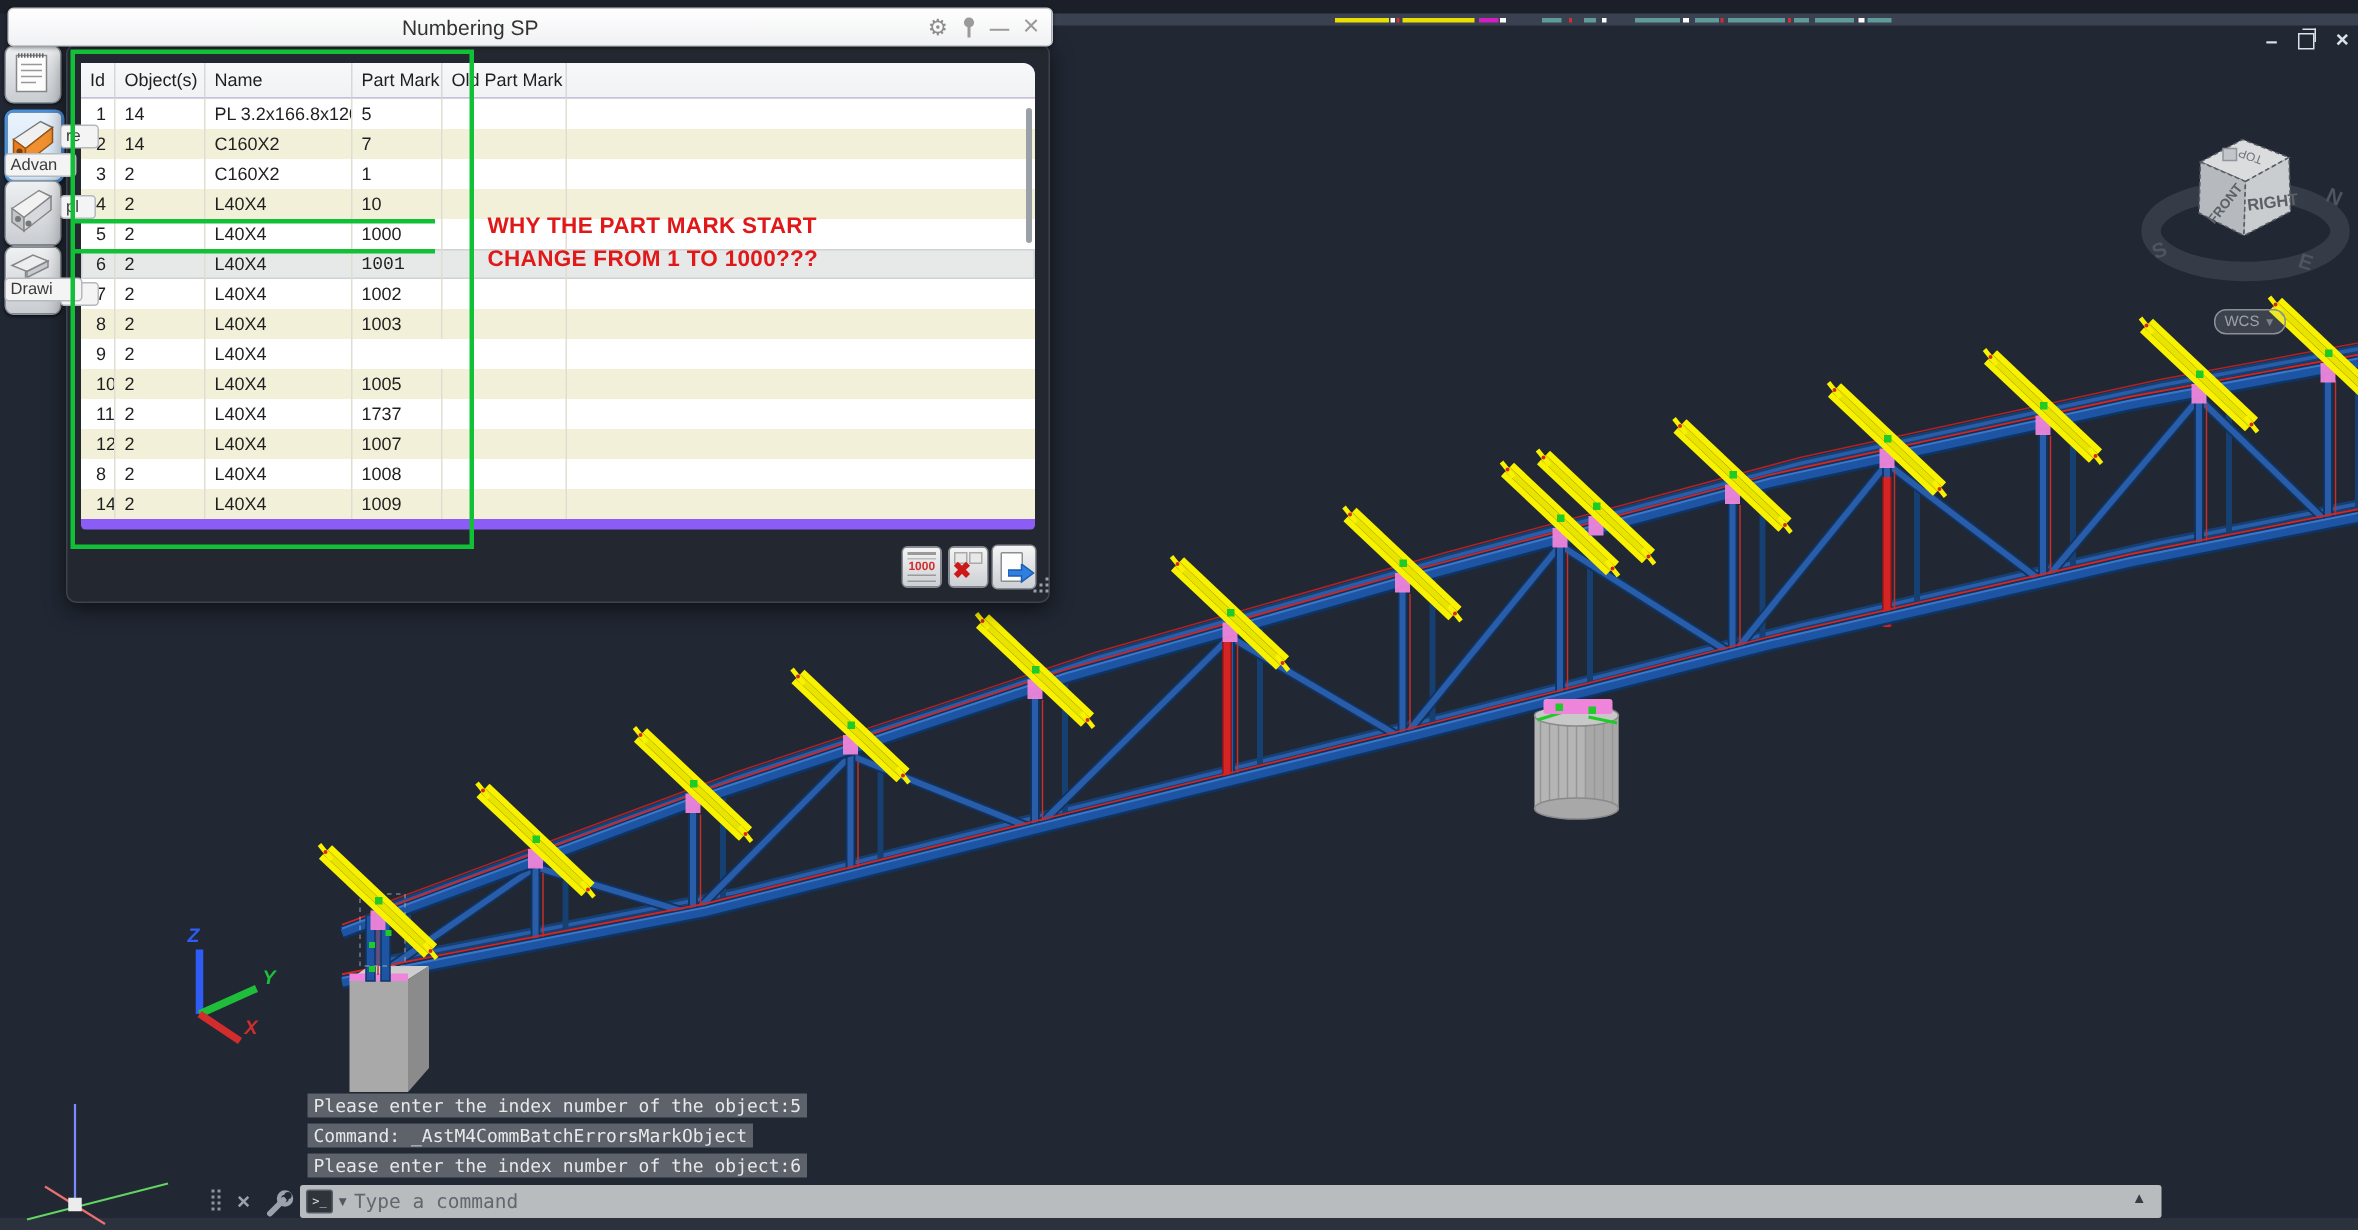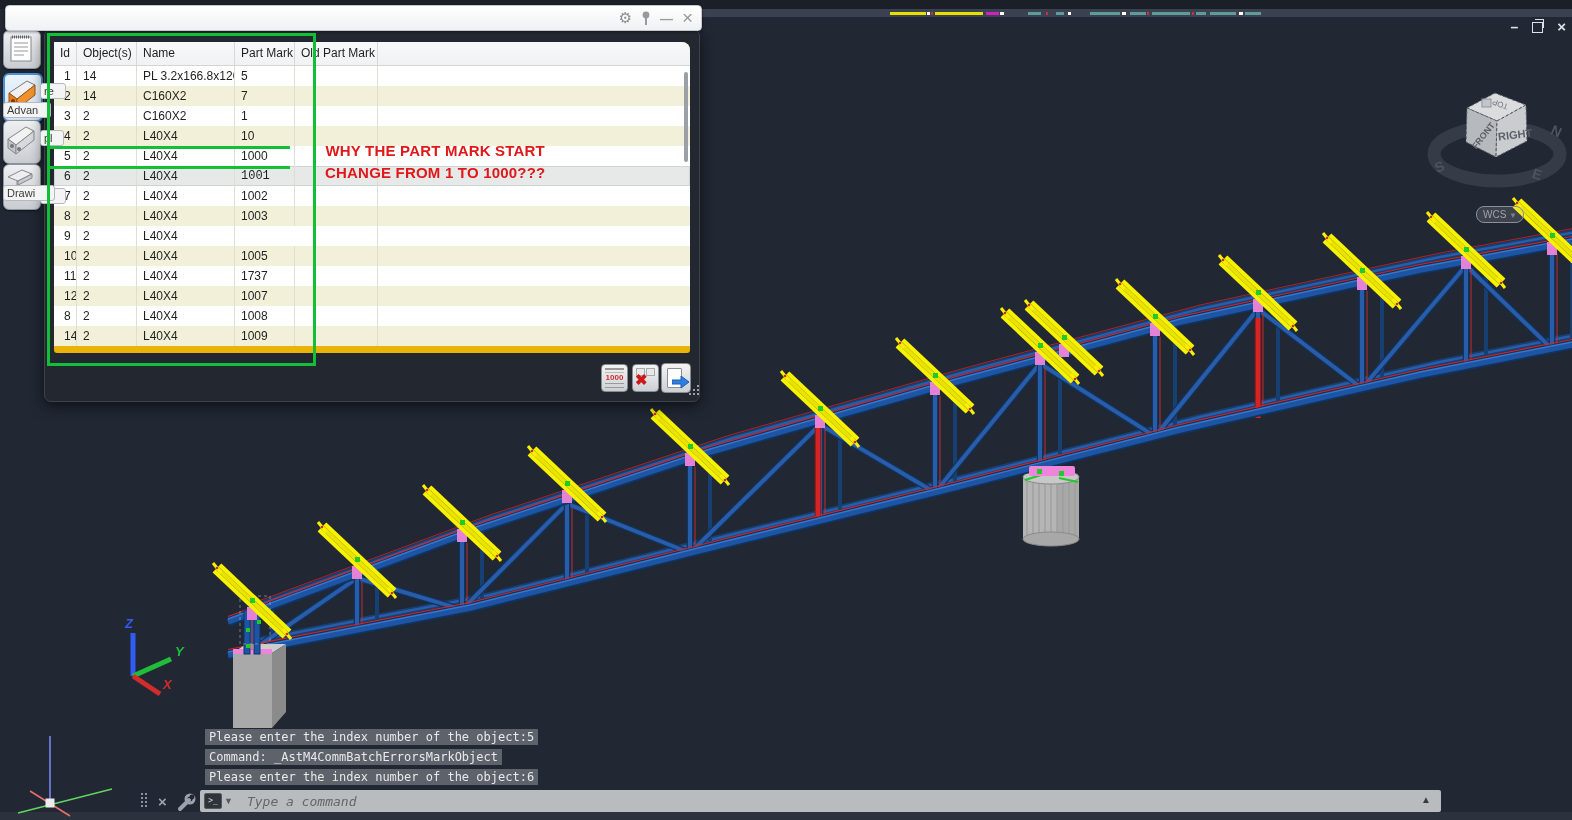--- a/index.html
+++ b/index.html
@@ -24,21 +24,21 @@
   .chip{background:#f4f4f4;border:1px solid #b5b8bc;border-radius:3px;color:#3a3a3a;font-size:11px;line-height:14px;padding:0 3px;z-index:12;white-space:nowrap;overflow:hidden;}
   
   #dlgbody{left:44px;top:29px;width:654px;height:371px;background:#232830;border:1px solid #3d434d;border-radius:7px;z-index:10;box-shadow:0 4px 14px rgba(0,0,0,.6);}
   #dlgtitle{left:5px;top:5px;width:695px;height:24px;background:linear-gradient(#ffffff,#f0f1f3);border:1px solid #c5c8cc;border-radius:4px;z-index:15;box-shadow:0 1px 3px rgba(0,0,0,.45);}
   #dlgtitle .t{position:absolute;left:0;right:80px;text-align:center;top:4px;font-size:14px;color:#333;}
   #dlgicons{position:absolute;right:8px;top:2px;display:flex;gap:9px;align-items:center;color:#8e8e8e;height:20px;}
   #dlgicons .gear{font-size:15px;}
   #dlgicons .dash{font-weight:bold;font-size:13px;color:#9a9a9a;}
   #dlgicons .x{font-size:19px;color:#9a9a9a;line-height:18px;}
   
-  #tbl{left:54px;top:42px;width:636px;height:311px;background:#eab308;border-radius:0 8px 3px 3px;z-index:11;overflow:hidden;font-size:12px;color:#1f1f1f;}
+  #tbl{left:54px;top:42px;width:636px;height:311px;background:#8b5cf6;border-radius:0 8px 3px 3px;z-index:11;overflow:hidden;font-size:12px;color:#1f1f1f;}
   #thead{display:flex;height:23px;line-height:23px;background:linear-gradient(#f7f8f9,#f1f2f4);border-bottom:1px solid #d5d5d5;}
   .hc{border-right:1px solid #d8d8d8;padding-left:6px;box-sizing:border-box;white-space:nowrap;}
   .row{display:flex;height:20px;line-height:20px;}
   .row:nth-child(odd){background:#fff;}
   .row:nth-child(even){background:#f3f0da;}
   .row.sel{background:#e7e9e9;box-shadow:inset 0 0 0 1px #cfd3d3;}
   .cell{border-right:1px solid #e0ded2;padding-left:6px;box-sizing:border-box;white-space:nowrap;overflow:hidden;}
   .cell.c0{padding-left:10px;}
   #vscroll{left:684px;top:72px;width:4px;height:90px;background:#9aa0a6;border-radius:2px;z-index:12;}
   
@@ -50,27 +50,27 @@
   #btnDel{left:632px;width:27px;position:absolute;}
   #btnDel .sq{position:absolute;width:7px;height:6px;border:1px solid #aaa;background:#e8e8e8;}
   #btnDel .x{position:absolute;left:2px;top:6px;color:#cc1818;font-size:15px;font-weight:bold;}
   #btnExp{left:661px;width:30px;}
   #btnExp .page{position:absolute;left:5px;top:4px;width:13px;height:18px;background:#fdfdfd;border:1px solid #8a8f96;border-radius:1px;}
   #grip{left:689px;top:385px;width:12px;height:14px;z-index:12;}
   #grip i{position:absolute;width:2px;height:2px;background:#9aa0a8;}
   
   #greenbox{left:47px;top:33px;width:263px;height:327px;border:3px solid #12c038;z-index:29;}
   .greenline{height:3px;background:#12c038;z-index:30;}
-  #ann{left:325px;top:140px;z-index:31;font-weight:bold;font-size:15px;line-height:22px;letter-spacing:.2px;text-align:center;}
+  #ann{left:325px;top:140px;z-index:31;font-weight:bold;font-size:15px;line-height:22px;letter-spacing:.2px;}
   
   .histchip{left:205px;background:#5d626b;color:#e7e9eb;font-family:"DejaVu Sans Mono",monospace;font-size:12px;line-height:16px;padding:0 4px;z-index:20;white-space:pre;}
   #cmdbar{left:200px;top:790px;width:1241px;height:22px;background:#b9bcbf;border-radius:2px;z-index:20;display:flex;align-items:center;}
   #cmdicon{margin-left:4px;width:16px;height:14px;background:#2f343b;border:1px solid #565b63;border-radius:2px;color:#d6dade;font-size:8px;line-height:13px;text-align:center;font-family:"DejaVu Sans Mono",monospace;}
   #cmdcaret{color:#555a61;font-size:9px;margin-left:2px;}
-  #cmdprompt{margin-left:14px;color:#63676c;font-size:13px;font-style:italic;font-family:"DejaVu Sans Mono",monospace;}
+  #cmdprompt{margin-left:3px;color:#63676c;font-size:13px;font-family:"DejaVu Sans Mono",monospace;}
   #cmdup{position:absolute;right:10px;top:4px;color:#363c44;font-size:10px;}
   .lefticon{top:793px;z-index:20;color:#9aa2ad;}
   #dots i{position:absolute;width:2px;height:2px;background:#8a93a0;}
   
   #vcube{left:1420px;top:75px;z-index:5;}
   #wcsbtn{left:1476px;top:206px;width:46px;height:15px;border:1px solid #8a9096;border-radius:8px;background:rgba(190,196,202,.18);color:#9aa2ac;font-size:10px;line-height:15px;text-align:center;z-index:5;}
   #wcsbtn .car{color:#79828c;font-size:8px;}
   #scene{left:0;top:0;z-index:1;}
 </style>
 </head>
@@ -422,20 +422,21 @@
   </svg>
 </div>
 <div class="chip abs" style="left:40px;top:83px;width:18px;">re</div>
 <div class="chip abs" style="left:3px;top:102px;width:40px;">Advan</div>
 <div class="chip abs" style="left:40px;top:130px;width:16px;">pl</div>
 <div class="chip abs" style="left:40px;top:188px;width:18px;">wi</div>
 <div class="chip abs" style="left:3px;top:185px;width:44px;">Drawi</div>
 
 <div id="dlgbody" class="abs"></div>
 <div id="dlgtitle" class="abs">
+  <div class="t">Numbering SP</div>
   <div id="dlgicons">
     <span class="gear">⚙</span>
     <svg width="10" height="17">
       <circle cx="5" cy="5" r="3.4" fill="#9a9a9a"></circle>
         <rect x="4" y="8" width="2" height="7" fill="#9a9a9a"></rect>
     </svg>
     <span class="dash">—</span>
     <span class="x">×</span>
   </div>
 </div>

